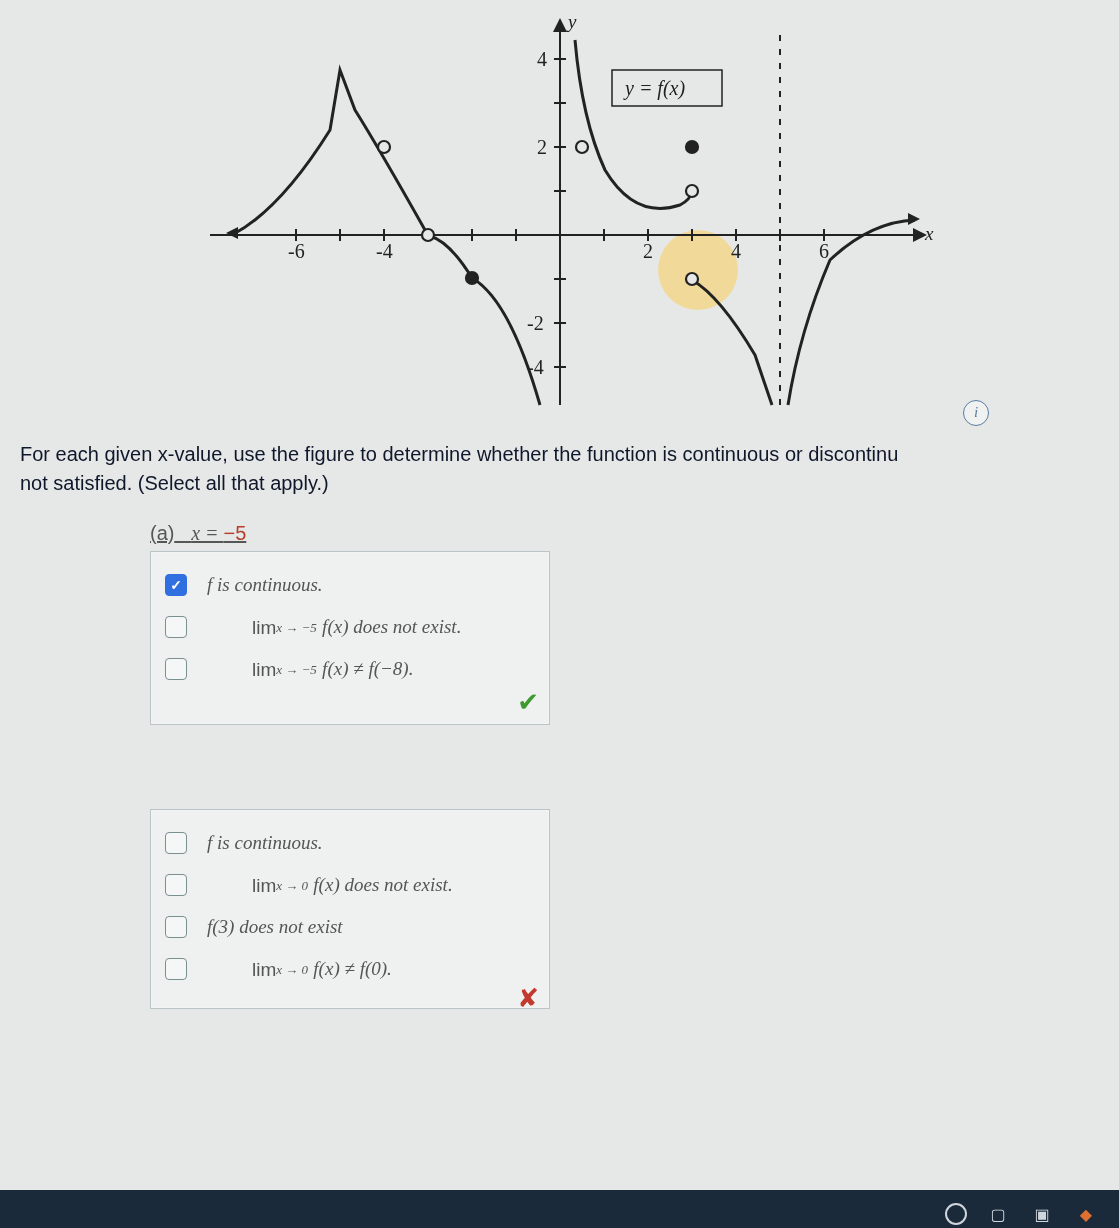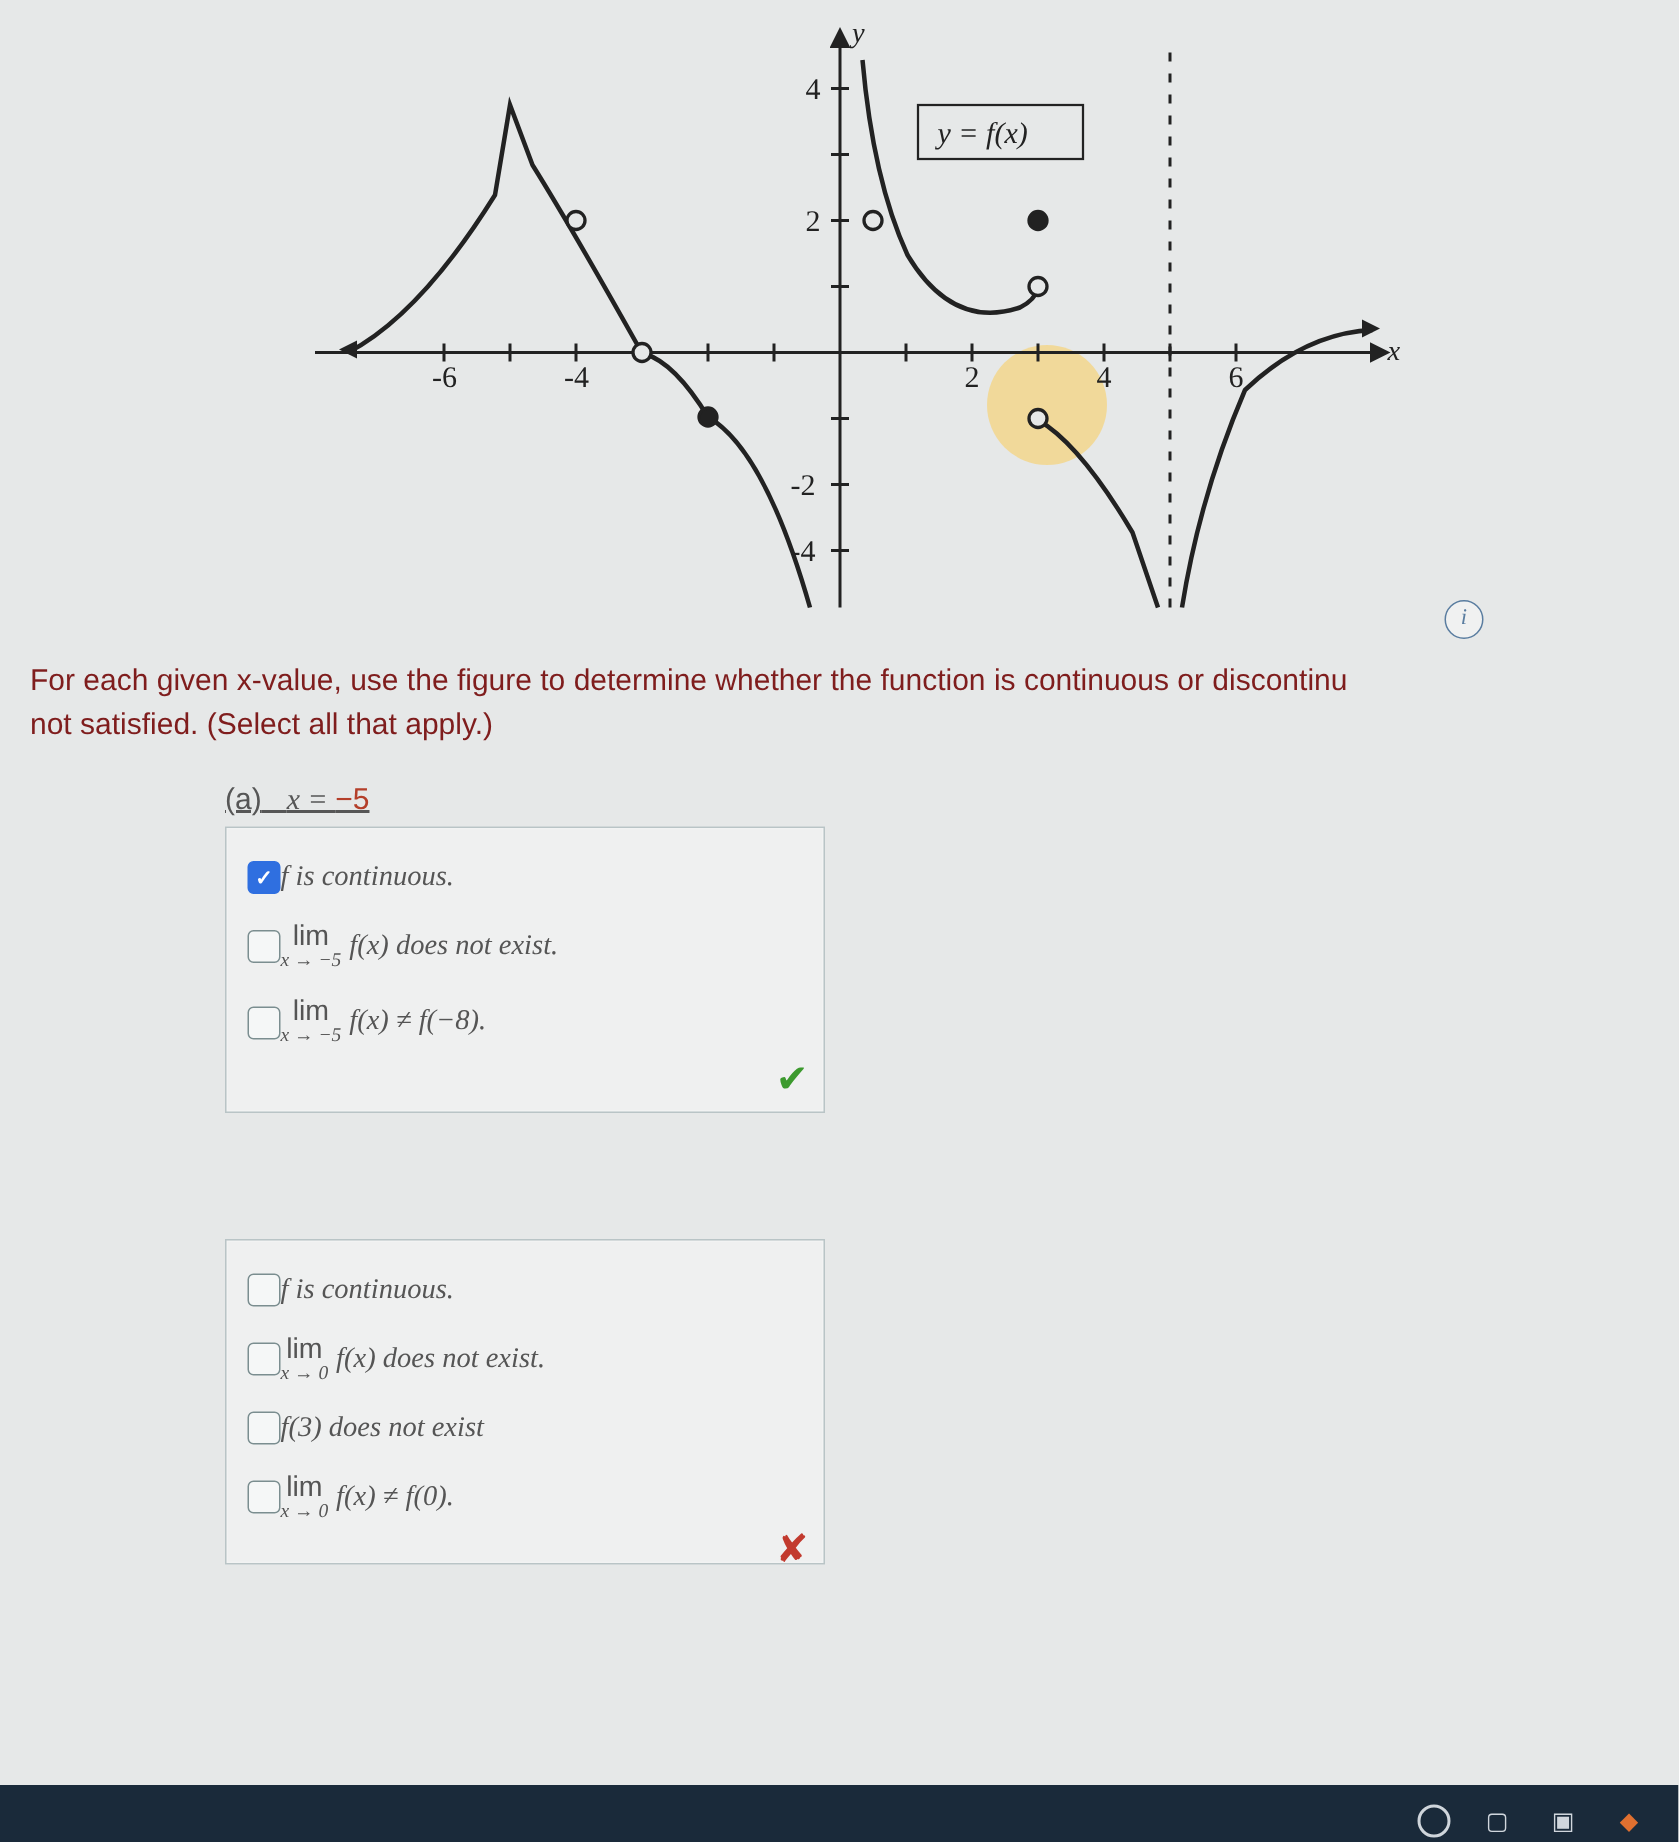--- a/index.html
+++ b/index.html
@@ -34,21 +34,21 @@
     font-style: italic;
     font-family: Georgia, serif;
     font-size: 15px;
     text-align: center;
     line-height: 22px;
     background: rgba(255,255,255,0.4);
   }
   .question-text {
     padding: 30px 20px 0 20px;
     font-size: 20px;
-    color: #7f1d1d;
+    color: #0f172a;
     line-height: 1.45;
   }
   .part {
     margin-left: 150px;
     margin-top: 24px;
   }
   .part-label {
     font-size: 20px;
     color: #565656;
     text-decoration: underline;
@@ -59,21 +59,21 @@
     border: 1px solid #b9c4c6;
     background: rgba(255,255,255,0.35);
     margin-top: 6px;
     padding: 12px 14px 34px 14px;
     position: relative;
     box-shadow: inset 0 0 0 1px rgba(255,255,255,.2);
   }
   .opt {
     display: flex;
     align-items: center;
-    gap: 0;
+    gap: 20px;
     padding: 10px 0;
     font-size: 19px;
     color: #555;
   }
   .cb {
     width: 20px;
     height: 20px;
     border: 1px solid #7b8e90;
     border-radius: 4px;
     background: #f5f7f7;
@@ -102,24 +102,25 @@
   }
   .mark-wrong {
     position: absolute;
     right: 10px;
     bottom: -6px;
     color: #c23a2e;
     font-size: 26px;
   }
   .limit {
     display: inline-flex;
-    flex-direction: column;
+    flex-direction: row;
     align-items: center;
     line-height: 0.95;
     vertical-align: middle;
+    margin-left: 45px;
   }
   .limit .top { font-size: 19px; }
   .limit .bot { font-size: 13px; text-align: center; }
   .gap-b { height: 60px; }
 
   .taskbar {
     position: absolute;
     bottom: 0;
     left: 0;
     width: 100%;

